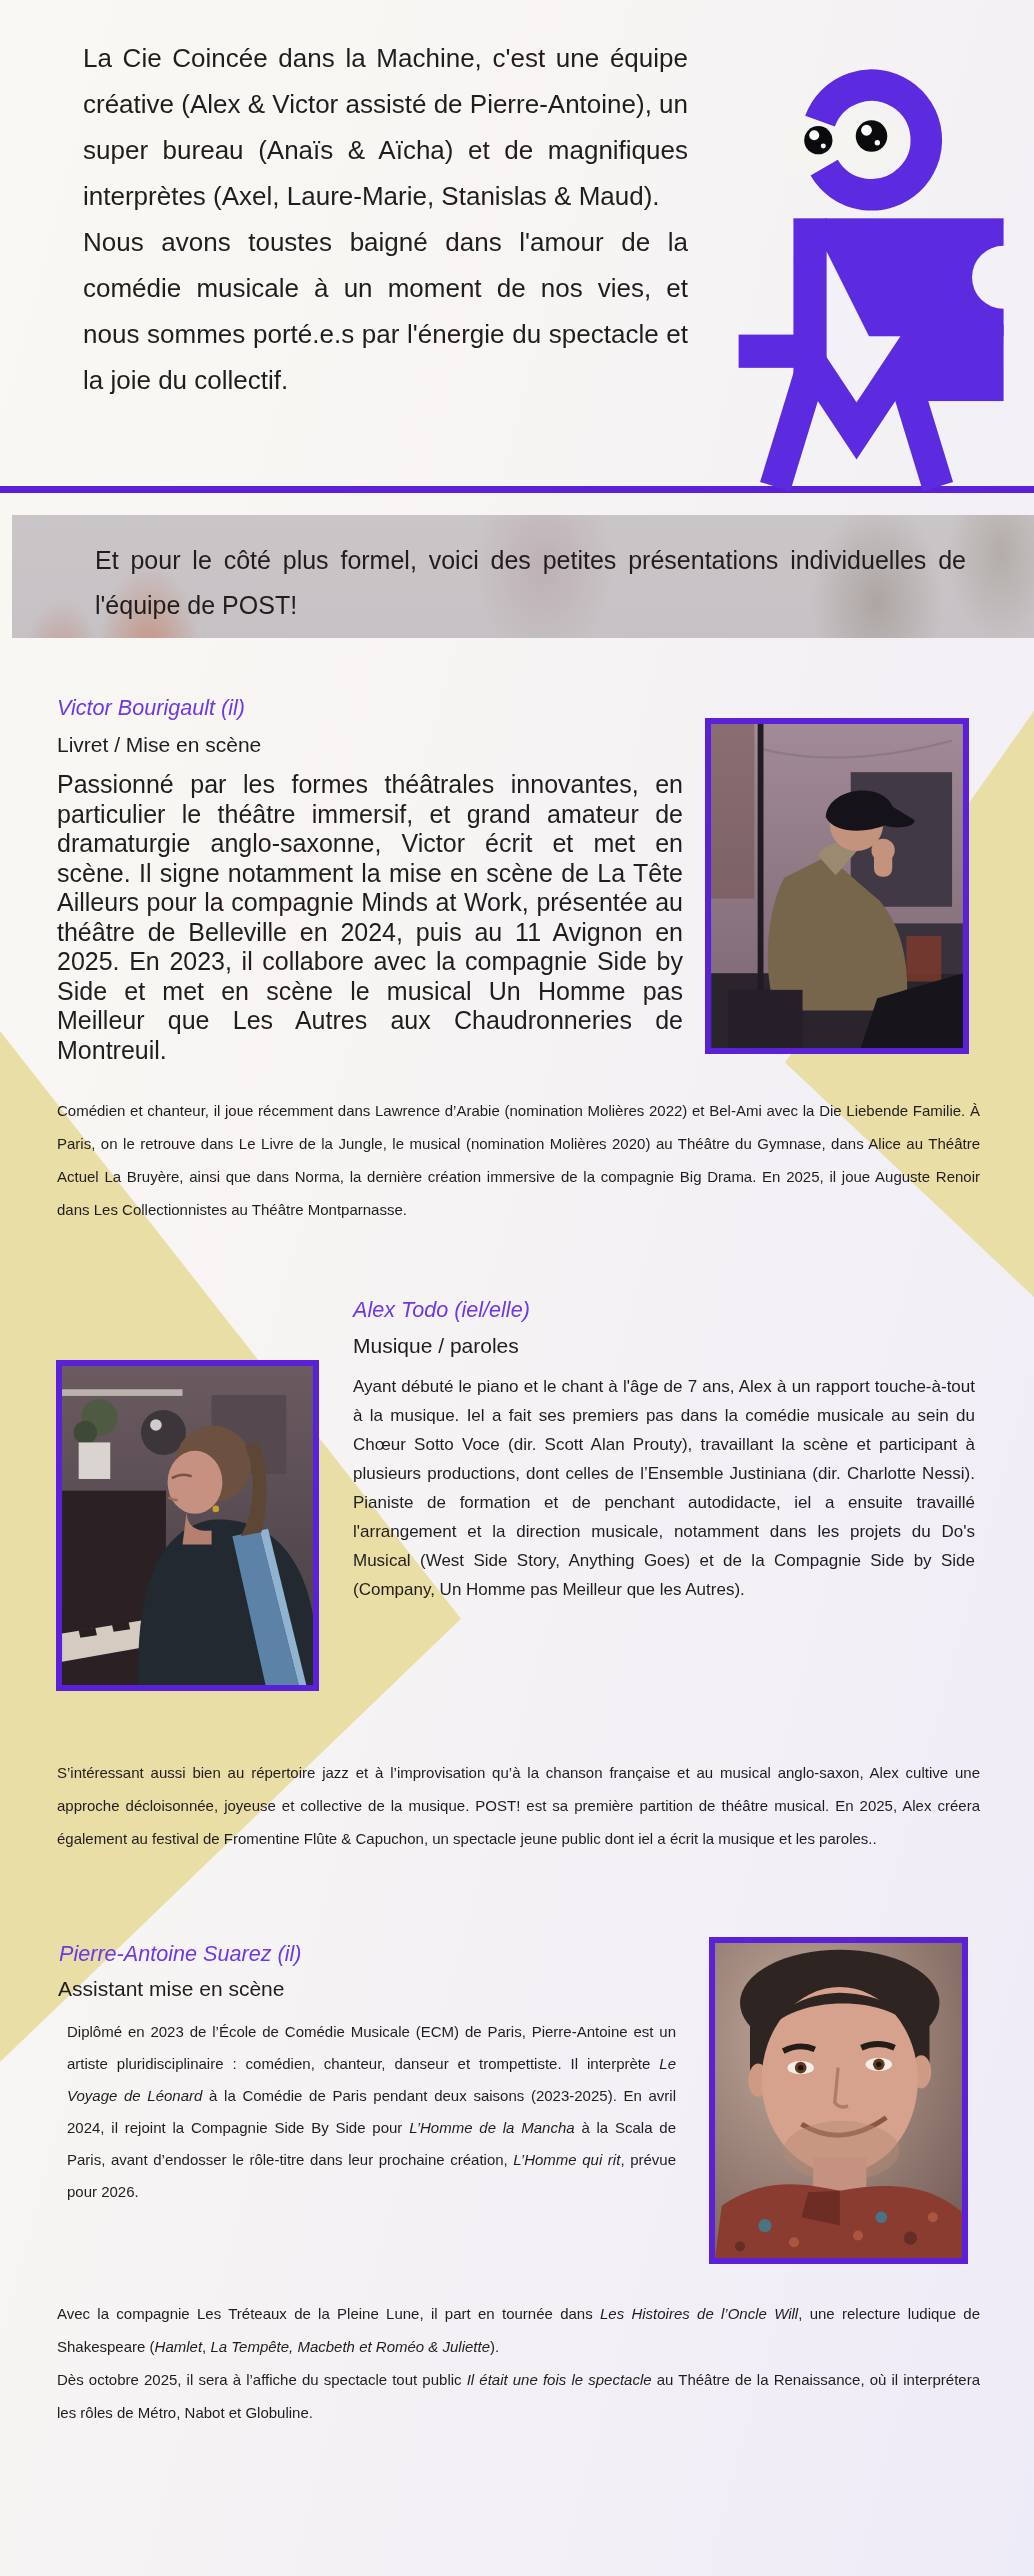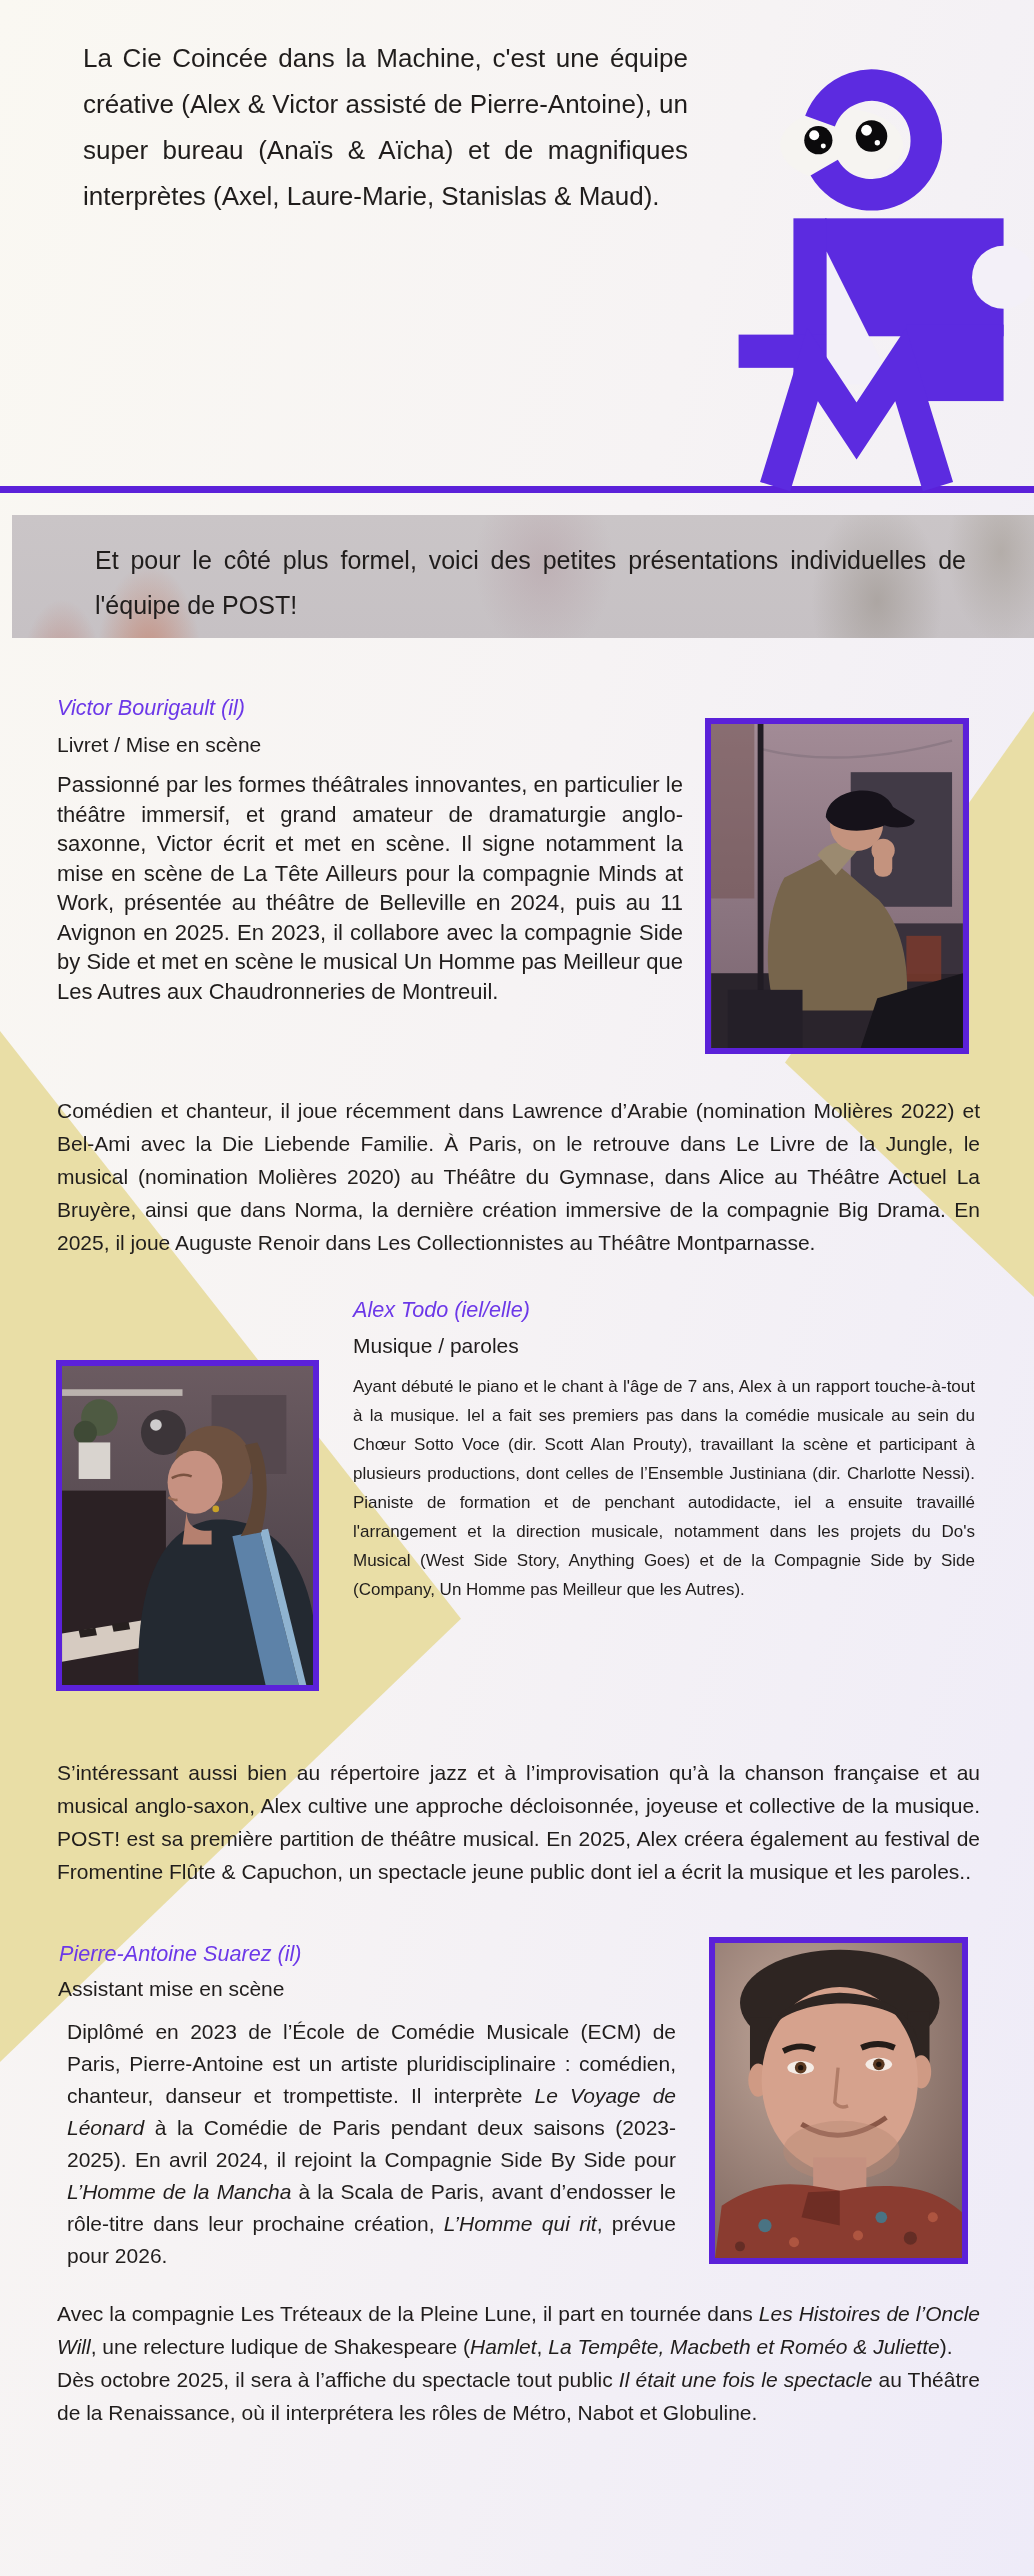--- a/index.html
+++ b/index.html
@@ -21,24 +21,24 @@
       radial-gradient(ellipse 75px 141px at 137px 120%, rgba(196,110,82,.60), transparent 70%),
       radial-gradient(ellipse 58px 108px at 50px 130%, rgba(186,96,78,.45), transparent 70%),
       radial-gradient(ellipse 100px 133px at 532px 40%, rgba(160,120,130,.25), transparent 70%),
       radial-gradient(ellipse 91px 141px at 865px 70%, rgba(150,142,134,.55), transparent 72%),
       radial-gradient(ellipse 75px 125px at 989px 30%, rgba(158,150,140,.5), transparent 72%),
       linear-gradient(#cac5c7,#c6c1c4);
   }
   .banner p{position:absolute;left:83px;top:23px;width:871px;margin:0;font-size:25px;line-height:45px;text-align:justify;}
   .member-name{position:absolute;margin:0;font-size:21.6px;font-weight:500;color:#6c38e8;z-index:1;white-space:nowrap;font-style:italic;}
   .member-role{position:absolute;margin:0;font-size:21px;font-weight:400;z-index:1;white-space:nowrap;}
-  .bio{position:absolute;margin:0;font-size:21px;line-height:33px;text-align:justify;z-index:1;}
+  .bio{position:absolute;margin:0;font-size:15px;line-height:33px;text-align:justify;z-index:1;}
   .bio p{margin:0;}
   i{font-style:italic;}
-  #victor-bio1{left:57px;top:770px;width:626px;font-size:22px;line-height:29.5px;}
+  #victor-bio1{left:57px;top:770px;width:626px;font-size:25px;line-height:29.5px;}
   #victor-bio2{left:57px;top:1094px;width:923px;}
   #alex-bio1{left:353px;top:1372px;width:622px;font-size:17px;line-height:29px;}
   #alex-bio2{left:57px;top:1756px;width:923px;}
   #pa-bio1{left:67px;top:2016px;width:609px;line-height:32px;}
   #pa-bio234{left:57px;top:2297px;width:923px;}
   #victor-name{left:57px;top:695px;} #victor-role{left:57px;top:733px;}
   #alex-name{left:353px;top:1297px;} #alex-role{left:353px;top:1334px;}
   #pa-name{left:59px;top:1941px;}   #pa-role{left:58px;top:1977px;}
   .photo{position:absolute;border:6.7px solid #5b21d9;z-index:2;background:#6b5a60;}
   .photo svg{display:block;}
@@ -49,20 +49,21 @@
 </head>
 <body>
 
 <div class="page">
 
   <div class="beige beige-right"></div>
   <div class="beige beige-left"></div>
 
   <section class="intro">
     <p>La Cie Coincée dans la Machine, c'est une équipe créative (Alex &amp; Victor assisté de Pierre-Antoine), un super bureau (Anaïs &amp; Aïcha) et de magnifiques interprètes (Axel, Laure-Marie, Stanislas &amp; Maud).</p>
+    <p>Nous avons toustes baigné dans l'amour de la comédie musicale à un moment de nos vies, et nous sommes porté.e.s par l'énergie du spectacle et la joie du collectif.</p>
   </section>
 
   <div class="logo">
     <svg width="314" height="449" viewBox="0 0 378 540">
       <g fill="#5c2be0">
 
         <rect x="130" y="212" width="215" height="142"></rect>
         <rect x="228" y="340" width="117" height="92"></rect>
 
         <rect x="92" y="212" width="40" height="200"></rect>

